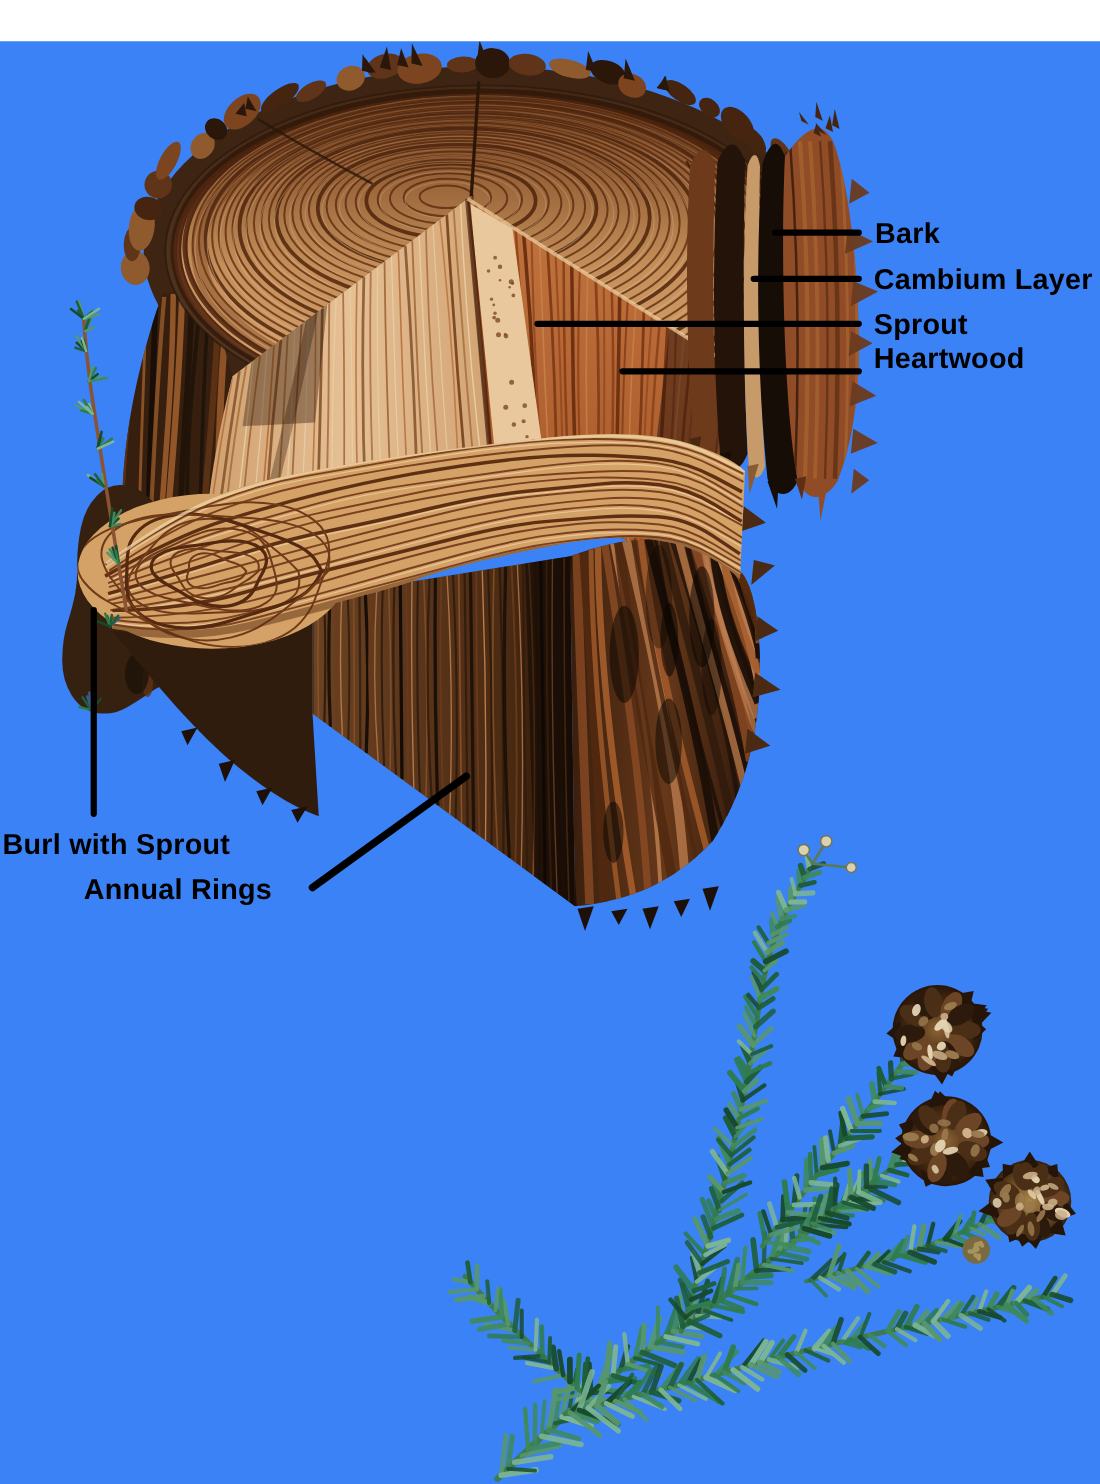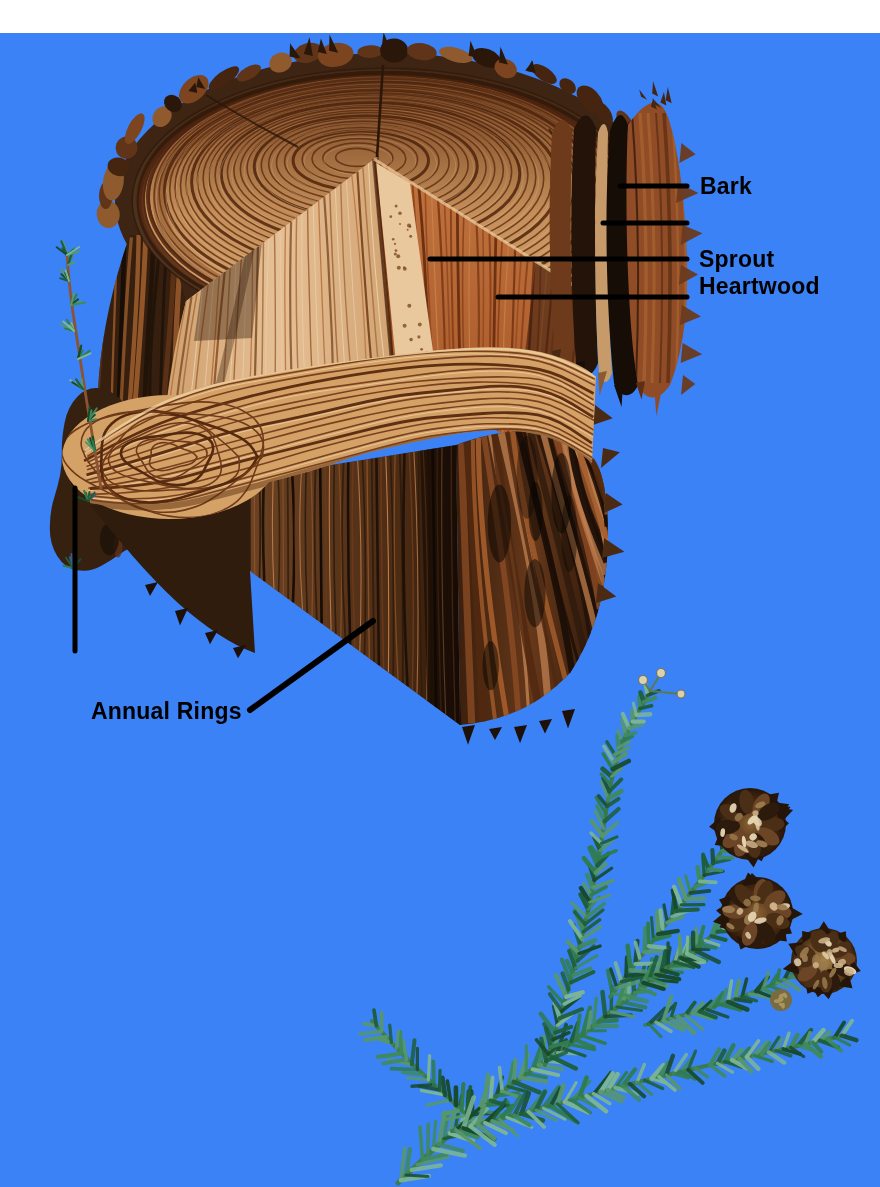--- a/index.html
+++ b/index.html
@@ -1166,16 +1166,18 @@
       <g>
         <line x1="620" y1="153" x2="687" y2="153" stroke="#000000" stroke-width="5" stroke-linecap="round"></line>
         <line x1="603" y1="190" x2="687" y2="190" stroke="#000000" stroke-width="5" stroke-linecap="round"></line>
         <line x1="430" y1="226" x2="687" y2="226" stroke="#000000" stroke-width="5" stroke-linecap="round"></line>
         <line x1="498" y1="264" x2="687" y2="264" stroke="#000000" stroke-width="5" stroke-linecap="round"></line>
         <line x1="75" y1="455" x2="75" y2="618" stroke="#000000" stroke-width="5" stroke-linecap="round"></line>
         <line x1="250" y1="677" x2="373" y2="588" stroke="#000000" stroke-width="6" stroke-linecap="round"></line>
       </g>
     </svg>
   <div class="label" style="left:700px;top:141px">Bark</div>
+  <div class="label" style="left:699px;top:178px">Cambium Layer</div>
   <div class="label" style="left:699px;top:214px">Sprout</div>
   <div class="label" style="left:699px;top:241px">Heartwood</div>
-  <div class="label" style="left:91px;top:666px">Annual Rings</div>
+  <div class="label" style="left:2px;top:630px">Burl with Sprout</div>
+  <div class="label" style="left:67px;top:666px">Annual Rings</div>
 </div>
 
 </body></html>

